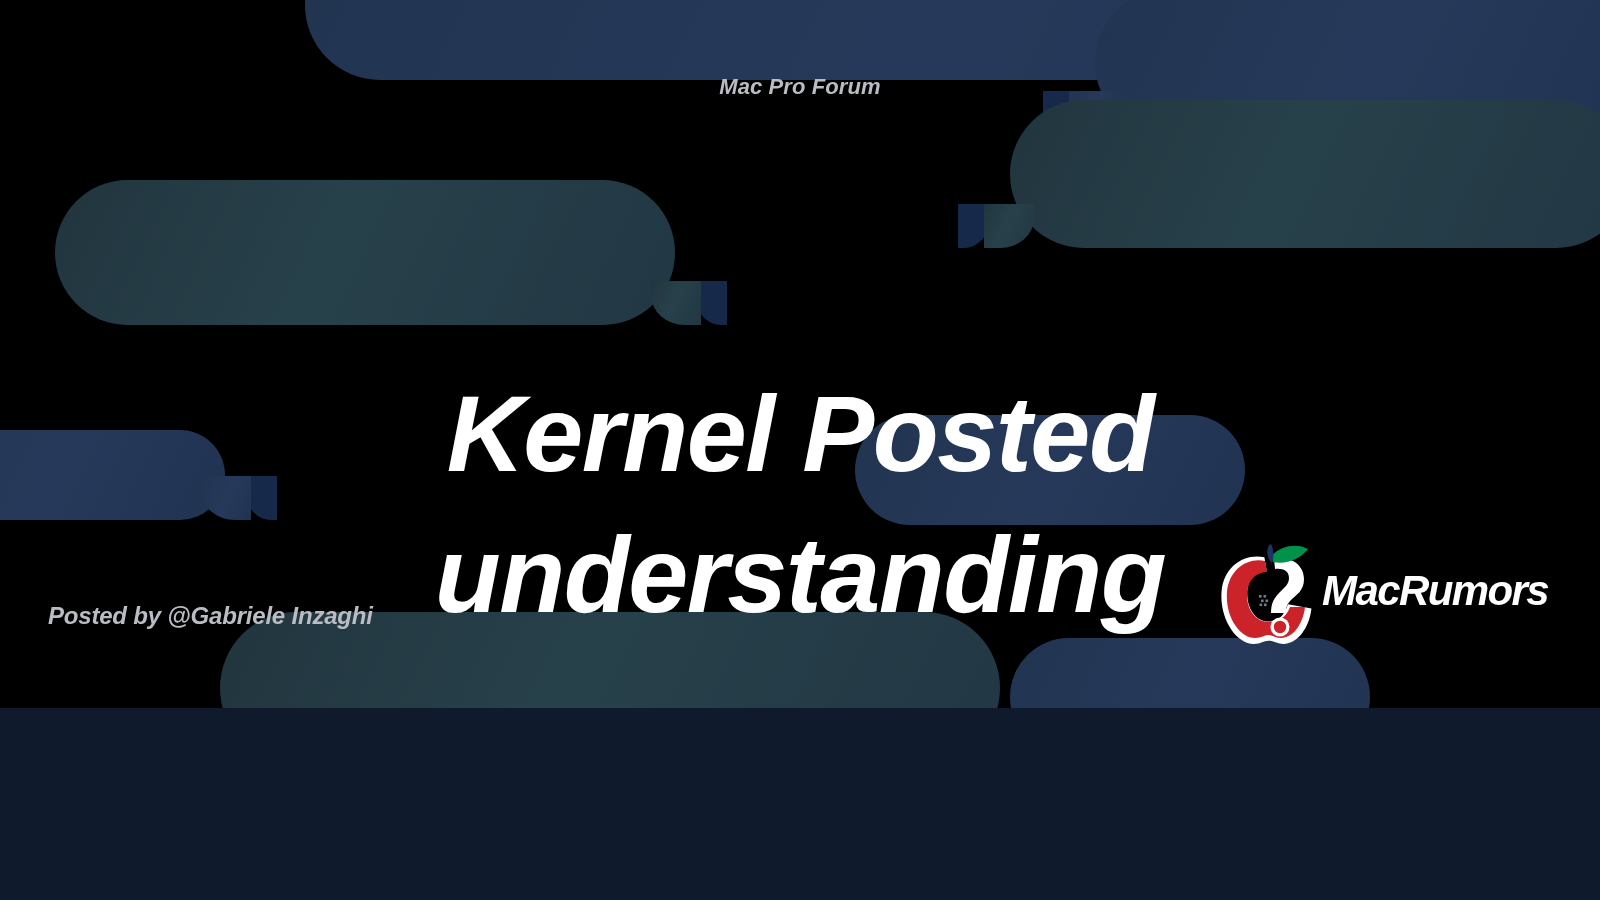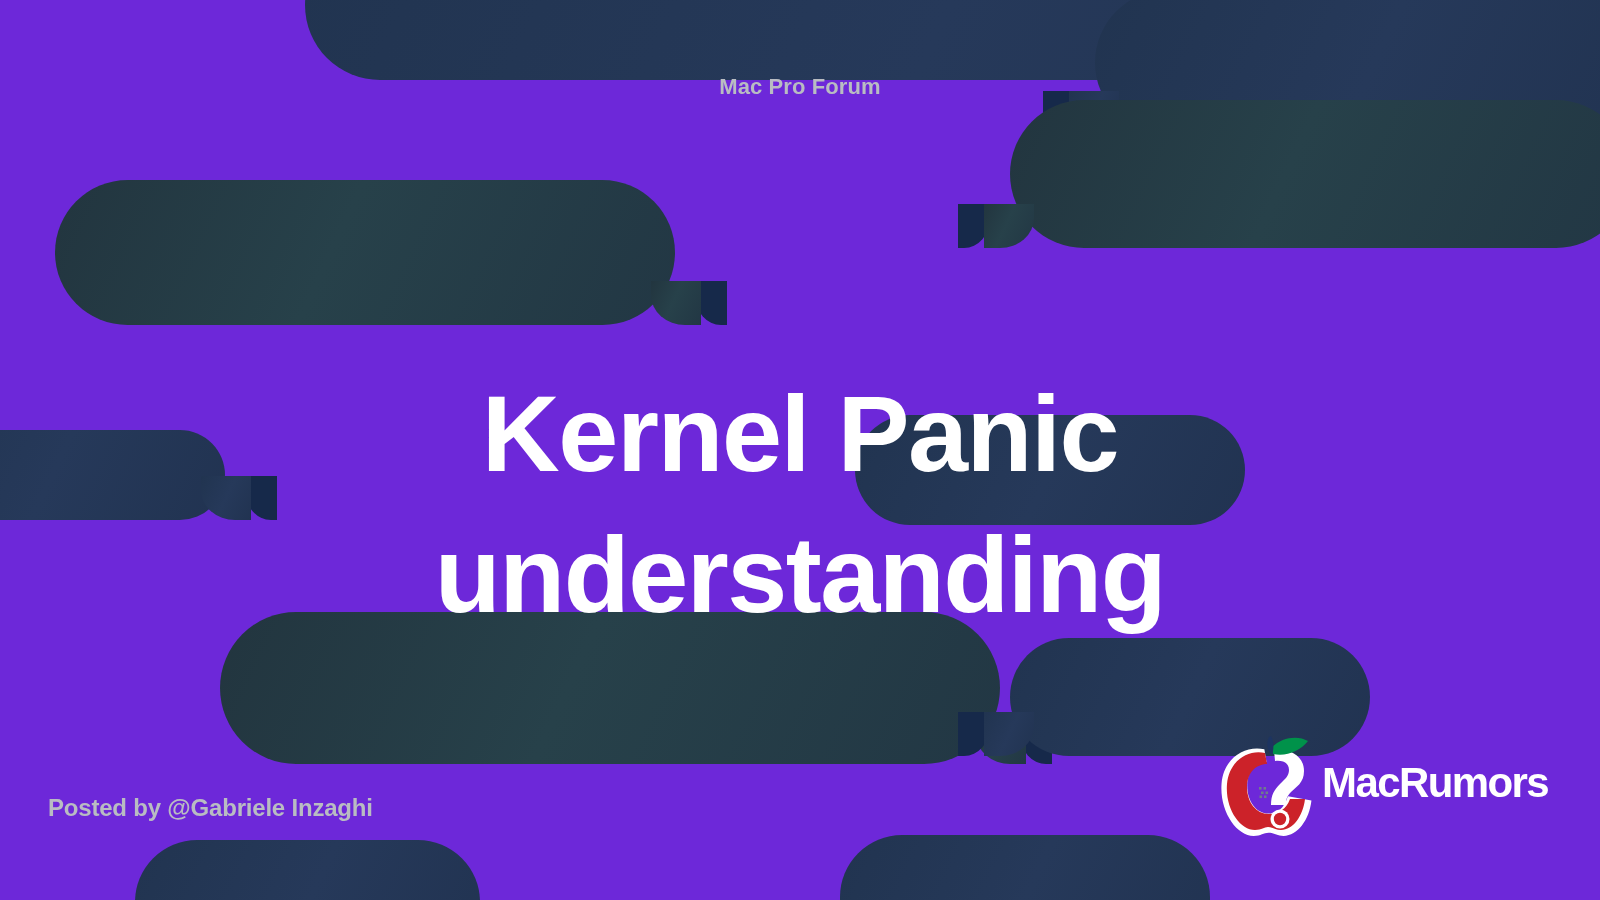--- a/index.html
+++ b/index.html
@@ -5,24 +5,25 @@
   html, body {
     margin: 0;
     padding: 0;
     background: #0f1b2d;
   }
   * { box-sizing: border-box; }
 
   .stage {
     position: relative;
     width: 1600px;
-    height: 900px;
+    height: 708px;
     overflow: hidden;
-    background: #6d28d9;
+    background: #000000;
     font-family: "Liberation Sans", sans-serif;
+    font-style: italic;
   }
 
   
   .bubbles {
     position: absolute;
     inset: 0;
     overflow: hidden;
     pointer-events: none;
   }
   .bubble {
@@ -169,21 +170,21 @@
     <div class="bubble green tail-r" id="bubble-green-lower"></div>
     <div class="bubble blue tail-l" id="bubble-blue-lower"></div>
     <div class="bubble blue tail-r" id="bubble-bottom-left"></div>
     <div class="bubble blue tail-l" id="bubble-bottom-right"></div>
   </div>
 
   <div class="content">
 
     <div class="forum-label">Mac Pro Forum</div>
 
-    <h1 class="title">Kernel Panic understanding</h1>
+    <h1 class="title">Kernel Posted understanding</h1>
 
     <div class="posted-by">Posted by @Gabriele Inzaghi</div>
 
     <div class="logo">
       <svg class="logo-mark" viewBox="0 0 100 105" aria-hidden="true">
 
         <path d="M48 18 C30 14, 10 26, 8 50 C6 76, 22 99, 38 99 C45 99, 47 96, 52 96 C57 96, 60 99, 66 99 C79 99, 90 84, 92 66 L70 62 C66 74, 60 78, 52 78 C40 78, 32 66, 32 52 C32 38, 40 30, 50 30 Z" fill="#ffffff" transform="translate(-3,-3) scale(1.07)"></path>
 
         <path d="M49 20 C32 16, 13 28, 11 51 C9 76, 24 97, 39 97 C46 97, 48 94, 52 94 C57 94, 60 97, 65 97 C77 97, 87 83, 89 66 C84 66, 79 66, 74 66 C70 77, 62 81, 53 81 C40 81, 31 69, 31 54 C31 40, 40 31, 51 31 Z" fill="#cc2229"></path>
 

